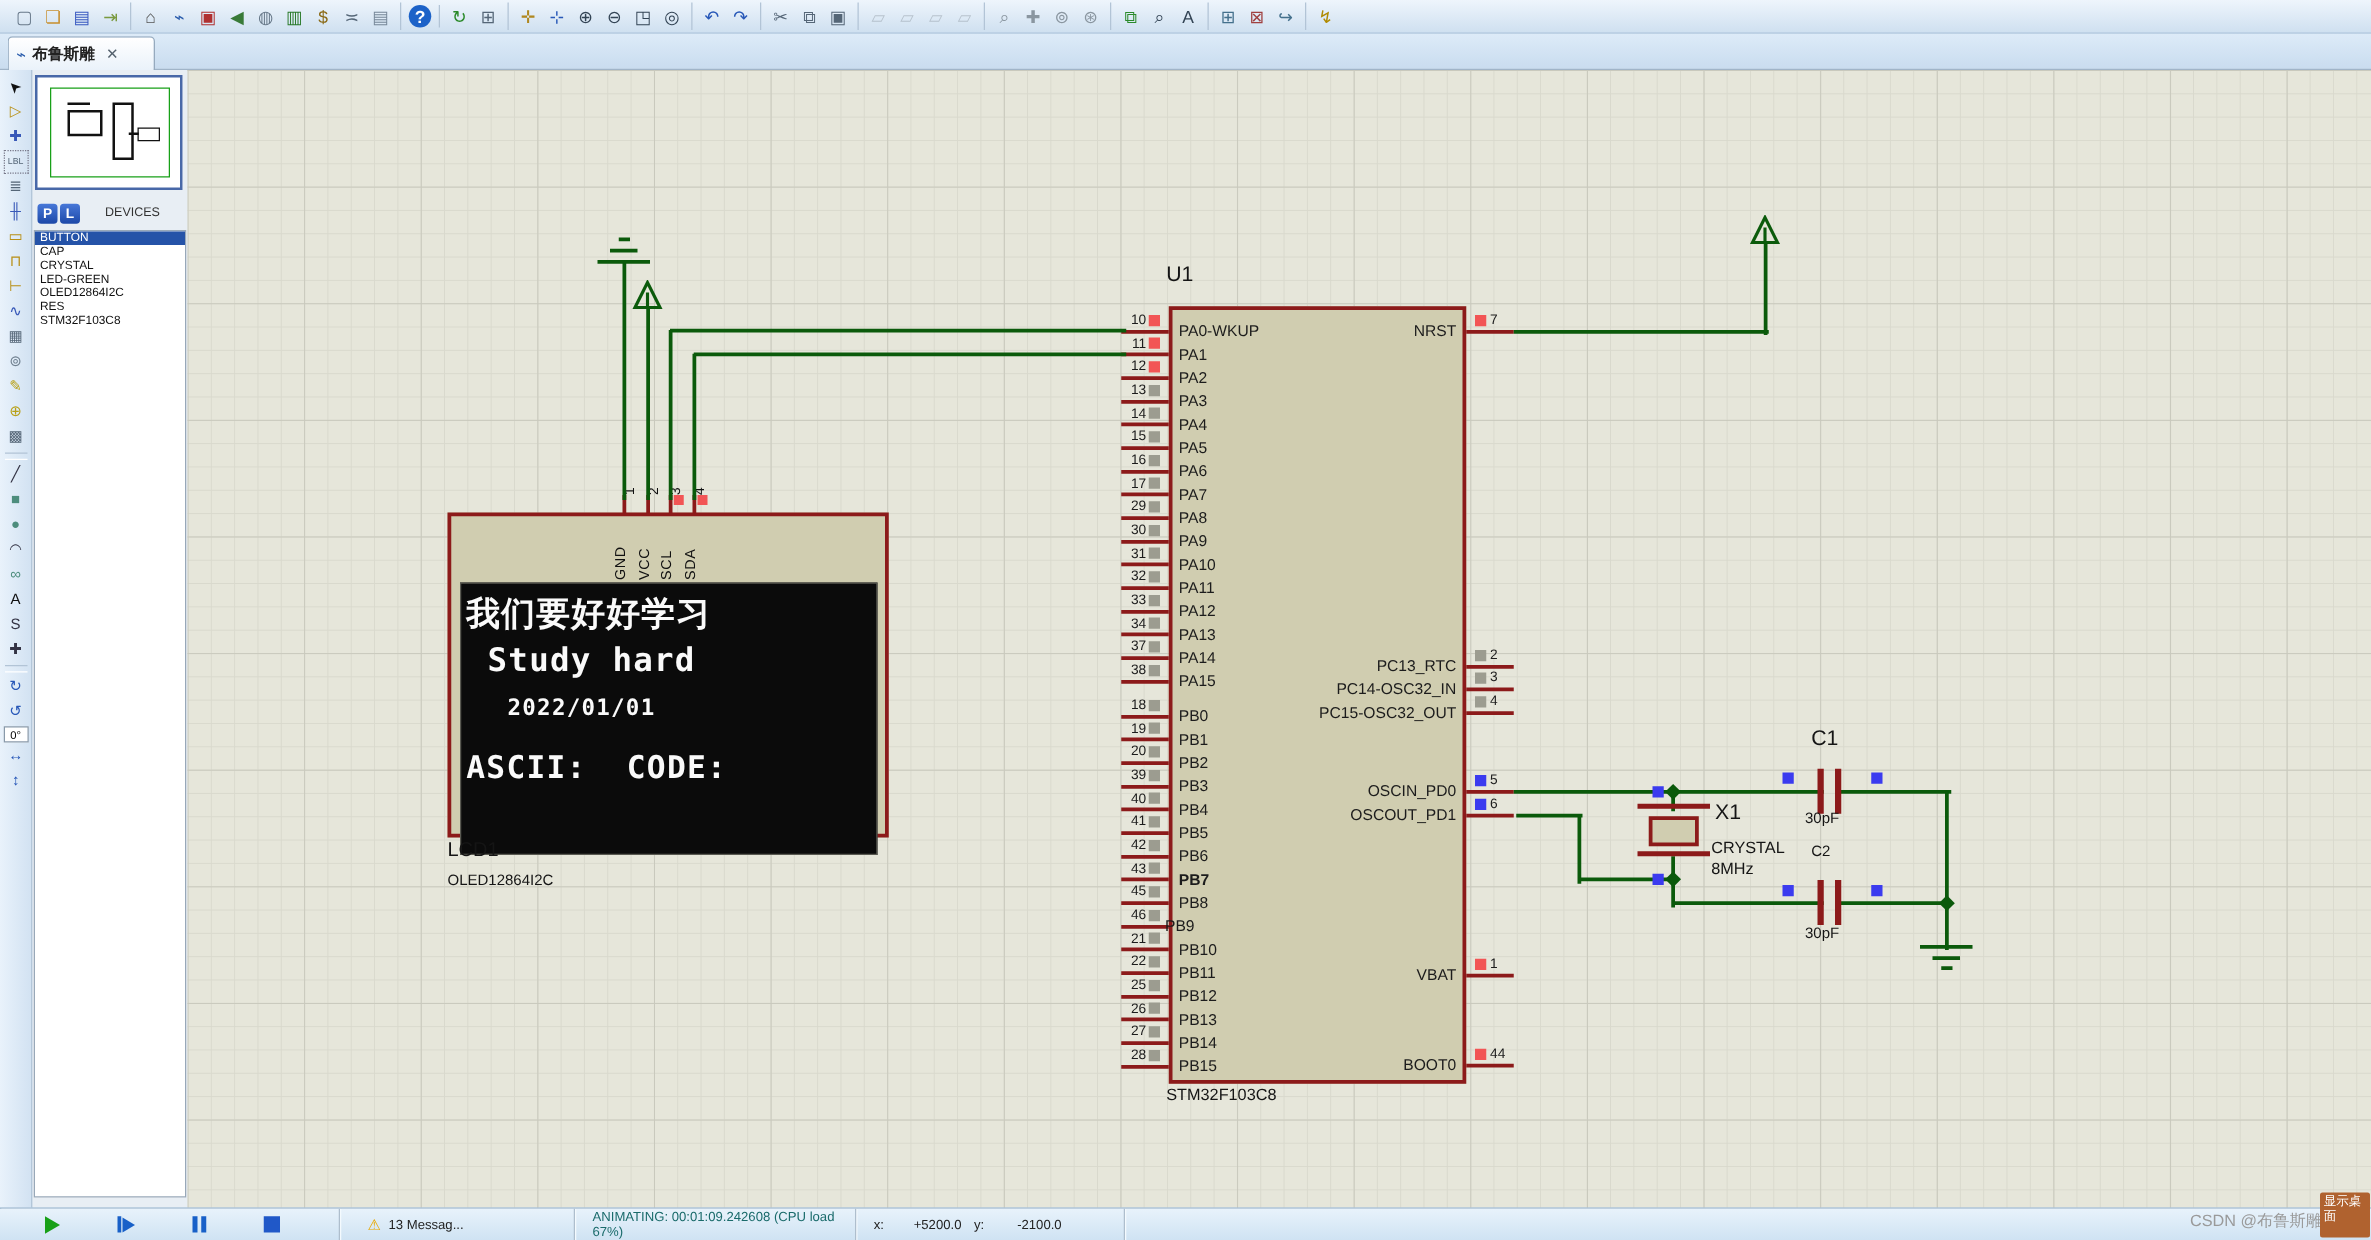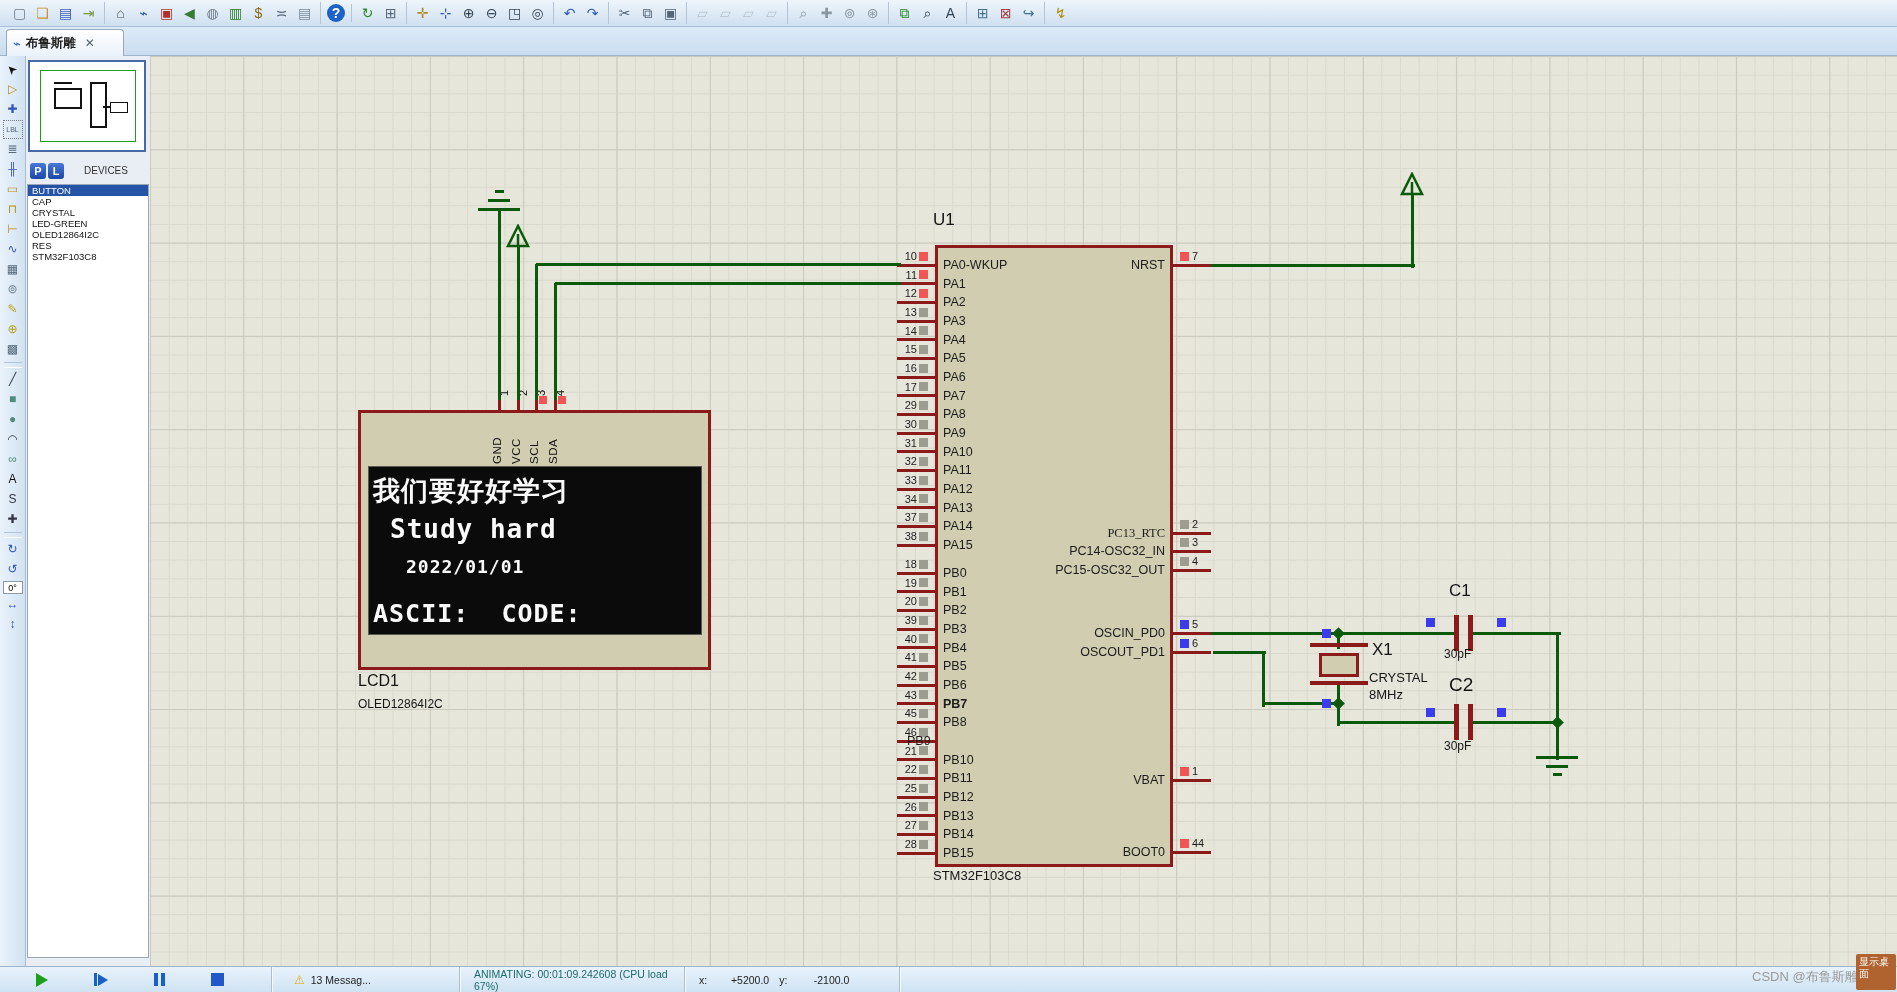--- a/index.html
+++ b/index.html
@@ -339,21 +339,21 @@
     <div class="pin-num" style="left: 734px; top: 631.745px; width: 33px; position: absolute; text-align: right;">43</div>
     <div class="sq float" style="left: 768.5px; top: 634.245px; position: absolute;"></div>
     <div class="pin-label" style="left: 793px; top: 640.745px; position: absolute; font-weight: bold;">PB7</div>
     <div class="stub" style="left: 747px; top: 664.915px; width: 38px; height: 3px; position: absolute;"></div>
     <div class="pin-num" style="left: 734px; top: 650.415px; width: 33px; position: absolute; text-align: right;">45</div>
     <div class="sq float" style="left: 768.5px; top: 652.915px; position: absolute;"></div>
     <div class="pin-label" style="left: 793px; top: 659.415px; position: absolute;">PB8</div>
     <div class="stub" style="left: 747px; top: 683.585px; width: 38px; height: 3px; position: absolute;"></div>
     <div class="pin-num" style="left: 734px; top: 669.085px; width: 33px; position: absolute; text-align: right;">46</div>
     <div class="sq float" style="left: 768.5px; top: 671.585px; position: absolute;"></div>
-    <div class="pin-label" style="left: 757px; top: 678.085px; position: absolute;">PB9</div>
+    <div class="pin-label" style="left: 782px; top: 678.085px; position: absolute;">PB9</div>
     <div class="stub" style="left: 747px; top: 702.255px; width: 38px; height: 3px; position: absolute;"></div>
     <div class="pin-num" style="left: 734px; top: 687.755px; width: 33px; position: absolute; text-align: right;">21</div>
     <div class="sq float" style="left: 768.5px; top: 690.255px; position: absolute;"></div>
     <div class="pin-label" style="left: 793px; top: 696.755px; position: absolute;">PB10</div>
     <div class="stub" style="left: 747px; top: 720.925px; width: 38px; height: 3px; position: absolute;"></div>
     <div class="pin-num" style="left: 734px; top: 706.425px; width: 33px; position: absolute; text-align: right;">22</div>
     <div class="sq float" style="left: 768.5px; top: 708.925px; position: absolute;"></div>
     <div class="pin-label" style="left: 793px; top: 715.425px; position: absolute;">PB11</div>
     <div class="stub" style="left: 747px; top: 739.595px; width: 38px; height: 3px; position: absolute;"></div>
     <div class="pin-num" style="left: 734px; top: 725.095px; width: 33px; position: absolute; text-align: right;">25</div>
@@ -371,21 +371,21 @@
     <div class="pin-num" style="left: 734px; top: 781.105px; width: 33px; position: absolute; text-align: right;">28</div>
     <div class="sq float" style="left: 768.5px; top: 783.605px; position: absolute;"></div>
     <div class="pin-label" style="left: 793px; top: 790.105px; position: absolute;">PB15</div>
     <div class="stub" style="left: 1023px; top: 207.5px; width: 38px; height: 3px; position: absolute;"></div>
     <div class="sq high" style="left: 1029.5px; top: 195.5px; position: absolute;"></div>
     <div class="pin-num" style="left: 1042px; top: 193px; width: 30px; position: absolute;">7</div>
     <div class="pin-label" style="left: 815px; top: 202px; width: 200px; position: absolute; text-align: right;">NRST</div>
     <div class="stub" style="left: 1023px; top: 475.5px; width: 38px; height: 3px; position: absolute;"></div>
     <div class="sq float" style="left: 1029.5px; top: 463.5px; position: absolute;"></div>
     <div class="pin-num" style="left: 1042px; top: 461px; width: 30px; position: absolute;">2</div>
-    <div class="pin-label" style="left: 815px; top: 470px; width: 200px; position: absolute; text-align: right; font-family: Liberation Serif, serif;">PC13_RTC</div>
+    <div class="pin-label" style="left: 815px; top: 470px; width: 200px; position: absolute; text-align: right;">PC13_RTC</div>
     <div class="stub" style="left: 1023px; top: 493.5px; width: 38px; height: 3px; position: absolute;"></div>
     <div class="sq float" style="left: 1029.5px; top: 481.5px; position: absolute;"></div>
     <div class="pin-num" style="left: 1042px; top: 479px; width: 30px; position: absolute;">3</div>
     <div class="pin-label" style="left: 815px; top: 488px; width: 200px; position: absolute; text-align: right;">PC14-OSC32_IN</div>
     <div class="stub" style="left: 1023px; top: 512.5px; width: 38px; height: 3px; position: absolute;"></div>
     <div class="sq float" style="left: 1029.5px; top: 500.5px; position: absolute;"></div>
     <div class="pin-num" style="left: 1042px; top: 498px; width: 30px; position: absolute;">4</div>
     <div class="pin-label" style="left: 815px; top: 507px; width: 200px; position: absolute; text-align: right;">PC15-OSC32_OUT</div>
     <div class="stub" style="left: 1023px; top: 575.5px; width: 38px; height: 3px; position: absolute;"></div>
     <div class="sq low" style="left: 1029.5px; top: 563.5px; position: absolute;"></div>
@@ -397,21 +397,21 @@
     <div class="pin-label" style="left: 815px; top: 589px; width: 200px; position: absolute; text-align: right;">OSCOUT_PD1</div>
     <div class="stub" style="left: 1023px; top: 722.5px; width: 38px; height: 3px; position: absolute;"></div>
     <div class="sq high" style="left: 1029.5px; top: 710.5px; position: absolute;"></div>
     <div class="pin-num" style="left: 1042px; top: 708px; width: 30px; position: absolute;">1</div>
     <div class="pin-label" style="left: 815px; top: 717px; width: 200px; position: absolute; text-align: right;">VBAT</div>
     <div class="stub" style="left: 1023px; top: 794.5px; width: 38px; height: 3px; position: absolute;"></div>
     <div class="sq high" style="left: 1029.5px; top: 782.5px; position: absolute;"></div>
     <div class="pin-num" style="left: 1042px; top: 780px; width: 30px; position: absolute;">44</div>
     <div class="pin-label" style="left: 815px; top: 789px; width: 200px; position: absolute; text-align: right;">BOOT0</div>
     <div class="comp-body" style="left: 208px; top: 354px; width: 353px; height: 260px; position: absolute;"></div>
-    <div id="lcd-screen" style="left: 218px; top: 410px; width: 334px; height: 169px; position: absolute;">
+    <div id="lcd-screen" style="left: 218px; top: 410px; width: 334px; height: 218px; position: absolute;">
       <div class="lcd-line" style="left: 4px; top: 6px; font-size: 27px;">我们要好好学习</div>
       <div class="lcd-line" style="left: 21px; top: 47px; font-size: 26px;">Study hard</div>
       <div class="lcd-line" style="left: 37px; top: 89px; font-size: 18px;">2022/01/01</div>
       <div class="lcd-line" style="left: 4px; top: 132px; font-size: 25px;">ASCII:  CODE:</div>
     </div>
     <div class="stub" style="left: 347.5px; top: 340px; width: 3px; height: 15px; position: absolute;"></div>
     <div class="vtext" style="left: 348px; top: 318px; width: 14px; height: 22px; position: absolute; font-size: 11px;">1</div>
     <div class="vtext" style="left: 341px; top: 358px; width: 15px; height: 50px; position: absolute;">GND</div>
     <div class="stub" style="left: 366.5px; top: 340px; width: 3px; height: 15px; position: absolute;"></div>
     <div class="vtext" style="left: 367px; top: 318px; width: 14px; height: 22px; position: absolute; font-size: 11px;">2</div>
@@ -449,21 +449,21 @@
     <div class="comp-body" style="left: 1169px; top: 597px; width: 40px; height: 24px; position: absolute;"></div>
     <div class="clabel" style="font-size: 17px; left: 1222px; top: 584px; position: absolute;">X1</div>
     <div class="clabel" style="font-size: 13px; left: 1219px; top: 614px; position: absolute;">CRYSTAL</div>
     <div class="clabel" style="font-size: 13px; left: 1219px; top: 631px; position: absolute;">8MHz</div>
     <div class="cap-plate" style="left: 1304px; top: 559px; height: 36px; position: absolute;"></div>
     <div class="cap-plate" style="left: 1318px; top: 559px; height: 36px; position: absolute;"></div>
     <div class="cap-plate" style="left: 1304px; top: 648px; height: 36px; position: absolute;"></div>
     <div class="cap-plate" style="left: 1318px; top: 648px; height: 36px; position: absolute;"></div>
     <div class="clabel" style="font-size: 17px; left: 1299px; top: 525px; position: absolute;">C1</div>
     <div class="clabel" style="font-size: 12px; left: 1294px; top: 591px; position: absolute;">30pF</div>
-    <div class="clabel" style="font-size: 19px; left: 1299px; top: 618px; position: absolute;">C2</div>
+    <div class="clabel" style="font-size: 12px; left: 1299px; top: 618px; position: absolute;">C2</div>
     <div class="clabel" style="font-size: 12px; left: 1294px; top: 683px; position: absolute;">30pF</div>
     <div class="junc" style="left: 1183.5px; top: 572.5px; position: absolute;"></div>
     <div class="junc" style="left: 1183.5px; top: 642.5px; position: absolute;"></div>
     <div class="junc" style="left: 1402.5px; top: 661.5px; position: absolute;"></div>
     <div class="sq low" style="left: 1171.5px; top: 572.5px; position: absolute;"></div>
     <div class="sq low" style="left: 1275.5px; top: 561.5px; position: absolute;"></div>
     <div class="sq low" style="left: 1346.5px; top: 561.5px; position: absolute;"></div>
     <div class="sq low" style="left: 1171.5px; top: 642.5px; position: absolute;"></div>
     <div class="sq low" style="left: 1275.5px; top: 651.5px; position: absolute;"></div>
     <div class="sq low" style="left: 1346.5px; top: 651.5px; position: absolute;"></div>

